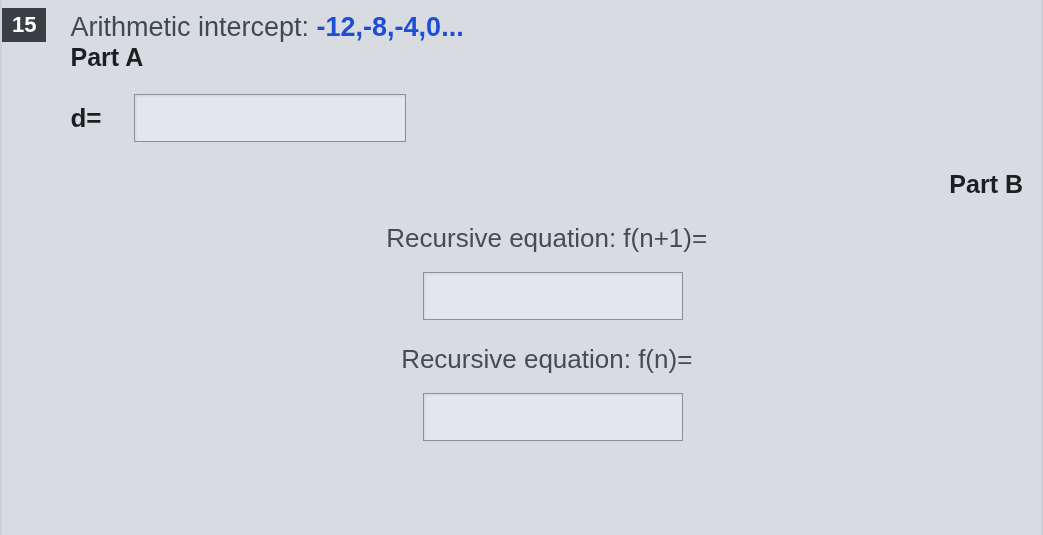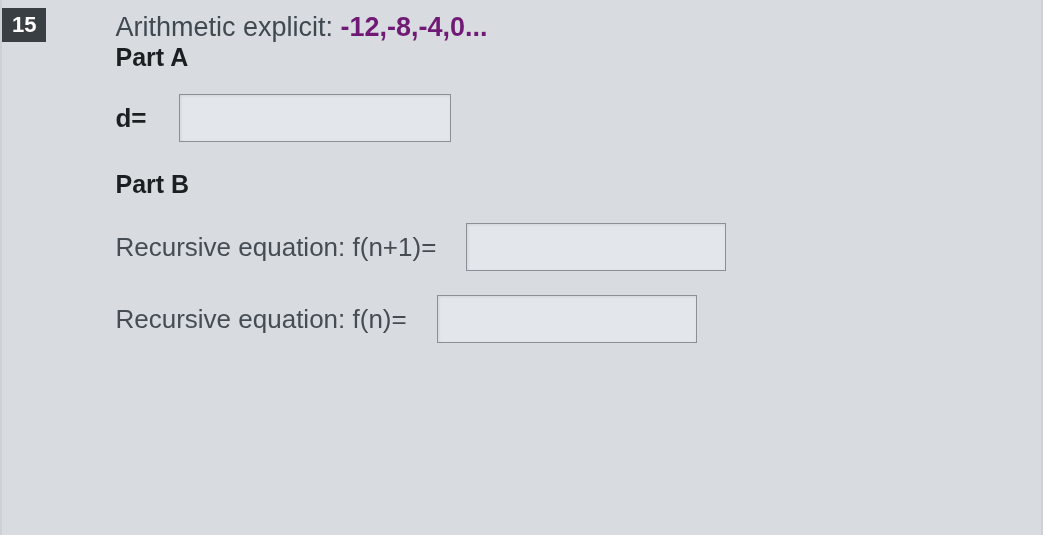--- a/index.html
+++ b/index.html
@@ -15,21 +15,20 @@
     position: absolute;
     inset: 0;
     border-left: 2px solid rgba(0,0,0,0.05);
     border-right: 2px solid rgba(0,0,0,0.05);
     pointer-events: none;
   }
   .container {
     display: flex;
     align-items: flex-start;
     padding: 8px 20px 0 0;
-    gap: 45px;
   }
   .qnum {
     background: #3a3f44;
     color: #fff;
     font-weight: 700;
     font-size: 22px;
     padding: 4px 10px;
     margin: 0 24px 0 2px;
     line-height: 1.2;
     min-width: 44px;
@@ -43,21 +42,21 @@
     font-size: 27px;
     color: #404850;
     margin-top: 2px;
     line-height: 1.35;
   }
   .seq-line {
     font-size: 27px;
     color: #404850;
     margin-top: 4px;
   }
-  .seq-strong { font-weight: 700; color: #701a75; }
+  .seq-strong { font-weight: 700; color: #1d4ed8; }
   .part-label {
     font-size: 25px;
     font-weight: 700;
     color: #1b1f22;
     margin-top: 0;
   }
   .row {
     display: flex;
     align-items: center;
     margin-top: 22px;
@@ -76,31 +75,31 @@
   .answer-box {
     border: 1px solid #8a9098;
     background: #e3e7eb;
     height: 48px;
     box-shadow: inset 1px 1px 3px rgba(0,0,0,0.08);
   }
   .box-d { width: 272px; }
   .box-rec { width: 260px; margin-left: 12px; }
   .box-exp { width: 260px; margin-left: 12px; }
   .box-si { width: 215px; margin-left: 12px; }
-  .partb { margin-top: 28px; }
-  .row2 { margin-top: 24px; }
+  .partb { margin-top: 28px; text-align: right; }
+  .row2 { margin-top: 24px; flex-direction: column; }
 </style>
 </head>
 <body>
 
 <div class="container">
   <div class="qnum">15</div>
   <div class="content">
     <div class="seq-line">
-      <span>Arithmetic explicit: </span><span class="seq-strong">-12,-8,-4,0...</span>
+      <span>Arithmetic intercept: </span><span class="seq-strong">-12,-8,-4,0...</span>
     </div>
 
     <div class="part-label">Part A</div>
 
     <div class="row">
       <span class="d-label">d=</span>
       <input class="answer-box box-d" type="text" value="" style="">
     </div>
 
     <div class="part-label partb">Part B</div>

